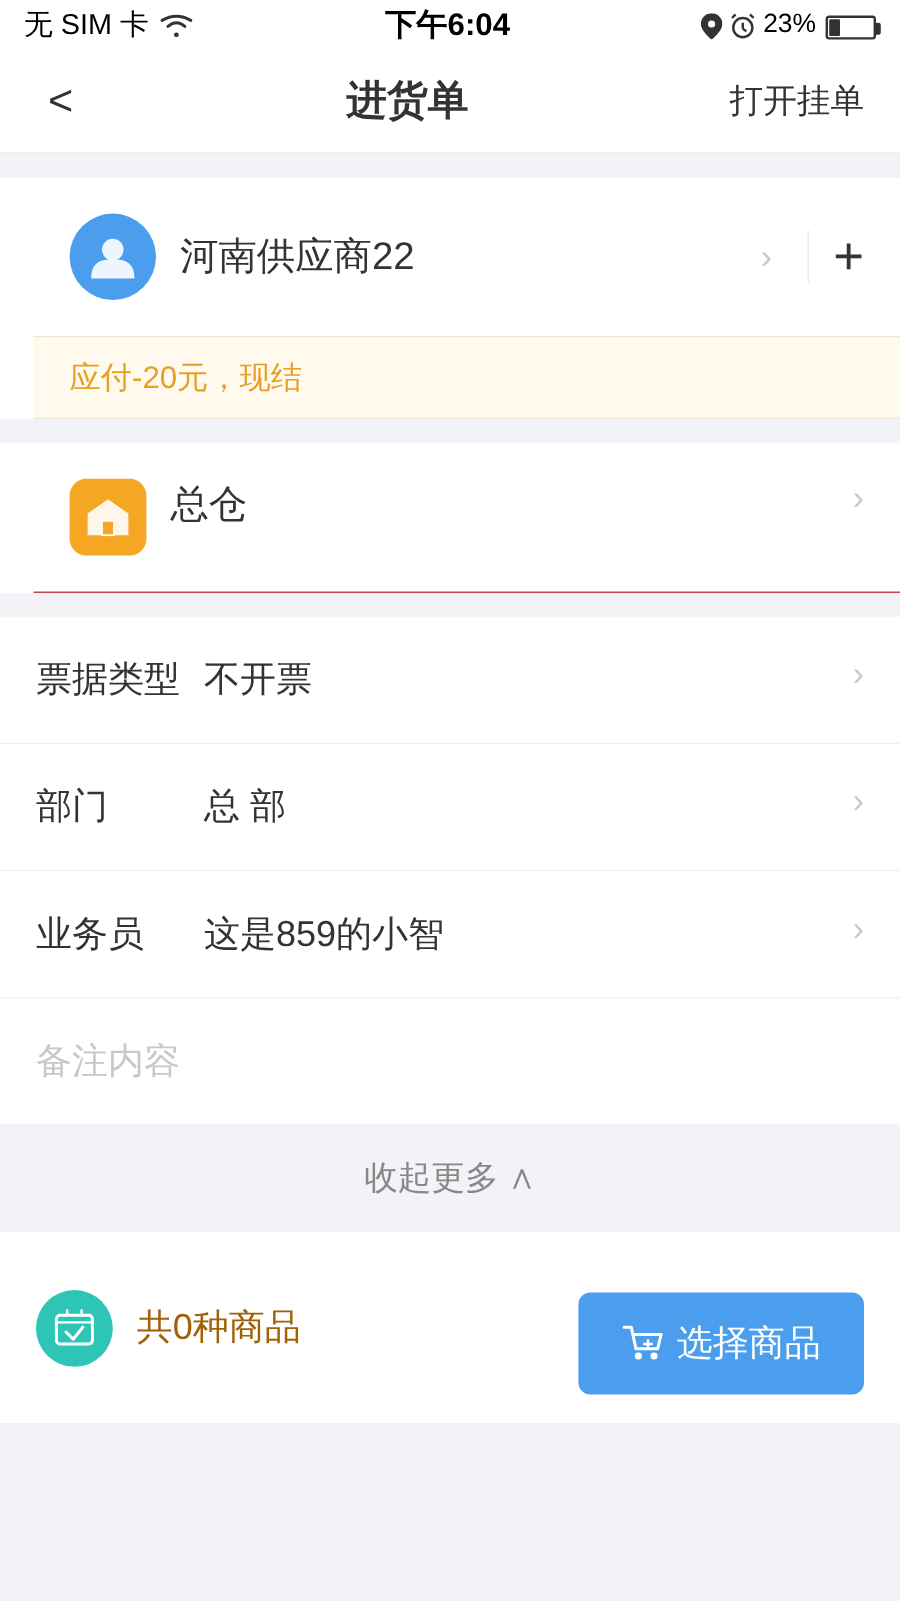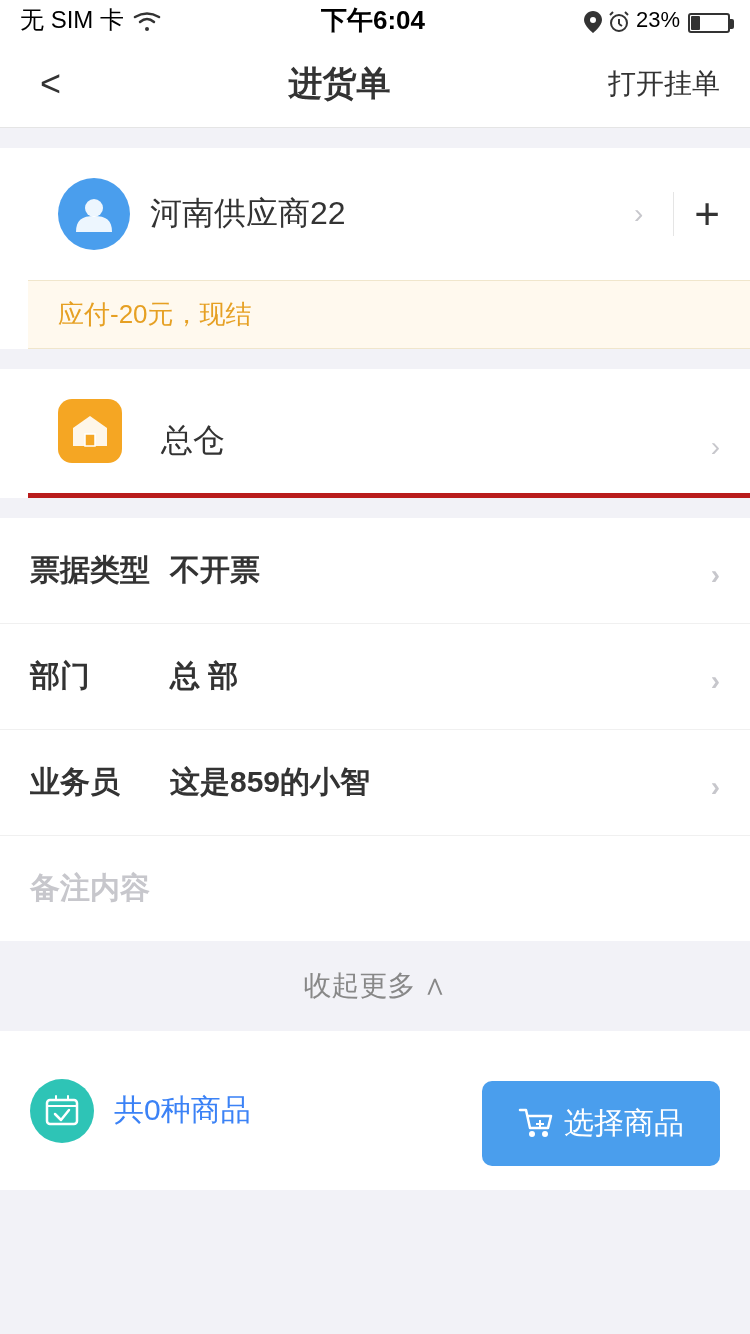--- a/index.html
+++ b/index.html
@@ -139,26 +139,25 @@
       padding: 16px 30px;
       font-size: 26px;
       color: #e6a023;
       border-top: 1px solid #f0e6cc;
       border-bottom: 1px solid #f0e6cc;
     }
 
     
     .warehouse-row {
       display: flex;
-      align-items: flex-end;
+      align-items: flex-start;
       padding: 30px;
       background: #fff;
       margin-top: 20px;
-      border-bottom: 5px solid #b91c1c;
-      gap: 19px;
+      border-bottom: 1px solid #b91c1c;
     }
     .warehouse-icon-wrap {
       width: 64px;
       height: 64px;
       border-radius: 14px;
       background: #f5a623;
       display: flex;
       align-items: center;
       justify-content: center;
       margin-right: 20px;
@@ -173,25 +172,24 @@
       font-size: 28px;
     }
 
     
     .form-section {
       background: #fff;
       margin-top: 20px;
     }
     .form-row {
       display: flex;
-      align-items: flex-end;
+      align-items: flex-start;
       padding: 32px 30px;
       border-bottom: 1px solid #f0f0f0;
       min-height: 90px;
-      font-weight: bold;
     }
     .form-row:last-child {
       border-bottom: none;
     }
     .form-label {
       font-size: 30px;
       color: #333;
       width: 140px;
       flex-shrink: 0;
     }
@@ -227,21 +225,21 @@
       height: 64px;
       border-radius: 50%;
       background: #2ec4b6;
       display: flex;
       align-items: center;
       justify-content: center;
       flex-shrink: 0;
     }
     .product-count {
       font-size: 30px;
-      color: #3b82f6;
+      color: #a16207;
       flex: 1;
     }
     .select-btn {
       background: #4a9eed;
       color: #fff;
       border: none;
       border-radius: 10px;
       padding: 22px 36px;
       font-size: 30px;
       display: flex;

